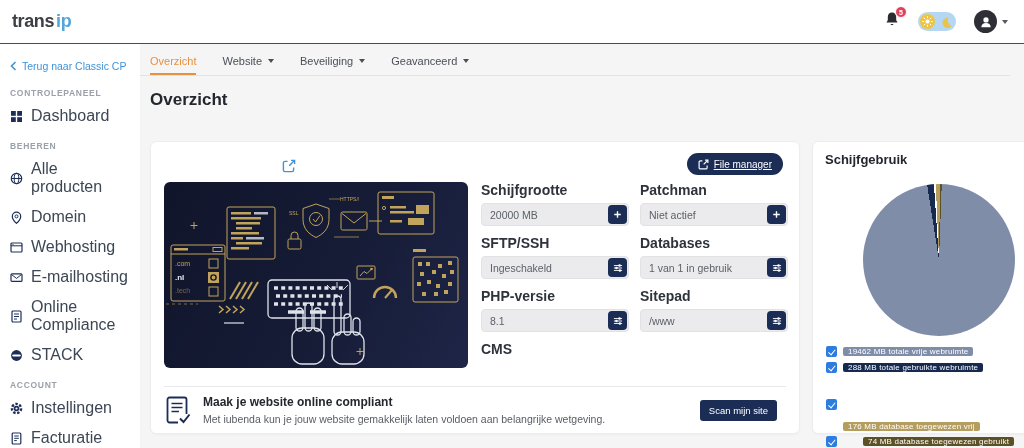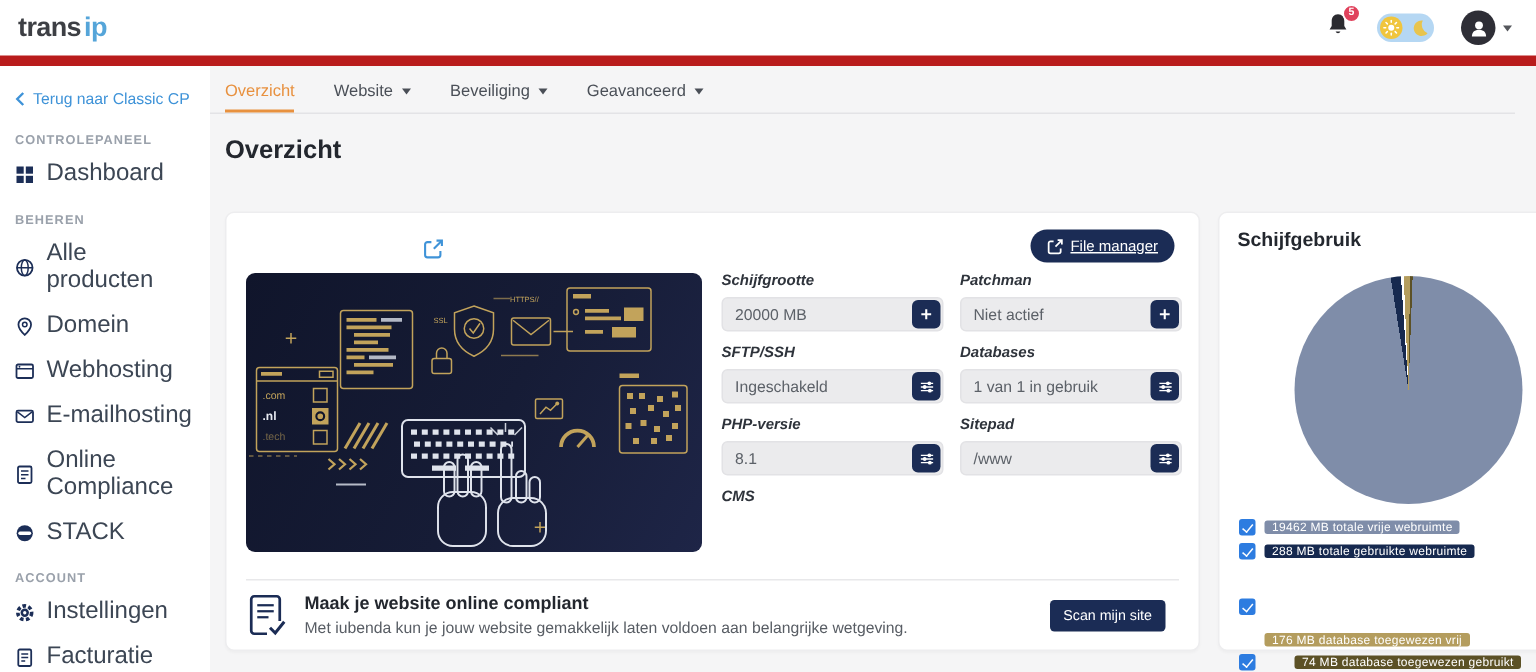--- a/index.html
+++ b/index.html
@@ -2,21 +2,21 @@
 <html><head>
 <meta charset="utf-8">
 <style>
   * { margin:0; padding:0; box-sizing:border-box; }
   html,body { width:1024px; height:448px; }
   body { font-family:"Liberation Sans", sans-serif; background:#f5f5f6; }
   #app { position:relative; width:1024px; height:448px; overflow:hidden; background:#f5f5f6; }
 
   
   .header { position:absolute; left:0; top:0; width:1024px; height:44px; background:#fff;
-            border-bottom:7px solid #b91c1c; display:flex; align-items:center;
+            border-bottom:1px solid #b91c1c; display:flex; align-items:center;
             justify-content:space-between; padding:0 16px 0 12px; z-index:10; }
   .logo { font-size:18px; font-weight:bold; letter-spacing:-0.4px; cursor:pointer; }
   .logo .p1 { color:#3d3f44; }
   .logo .p2 { color:#55a5d9; margin-left:2px; }
   .hdr-right { display:flex; align-items:center; gap:18px; }
   .bell-wrap { position:relative; cursor:pointer; }
   .badge { position:absolute; top:-5px; right:-7px; min-width:12px; height:12px; background:#e0425c;
            border:1.5px solid #fff; border-radius:50%; color:#fff; font-size:7px; font-weight:bold;
            display:flex; align-items:center; justify-content:center; padding:0 1px; }
   .theme-toggle { position:relative; width:38px; height:19px; background:#b5d7f3; border-radius:10px; cursor:pointer; }
@@ -61,21 +61,21 @@
             display:flex; align-items:center; gap:5px; cursor:pointer; font-family:inherit;text-decoration:underline; }
 
   .illustration { position:absolute; left:13px; top:40px; width:304px; height:186px;
                   border-radius:6px; background:linear-gradient(118deg,#10152b 0%,#161c36 55%,#1e2547 100%);
                   overflow:hidden; }
 
   .fieldgrid { position:absolute; left:330px; top:40px; width:307px; display:grid;
                grid-template-columns:148px 148px; column-gap:11px; }
   .fgroup { margin-bottom:9px; }
   .fgroup.full { grid-column:1 / -1; }
-  .flabel { font-size:10px; font-weight:bold; color:#2e333b; margin-bottom:5px;font-style:italic; }
+  .flabel { font-size:14px; font-weight:bold; color:#2e333b; margin-bottom:5px; }
   .fbox { position:relative; height:23px; background:#ebebed; border:1px solid #e2e2e5;
           border-radius:4px; display:flex; align-items:center; padding:0 26px 0 8px;
           font-size:10.5px; color:#5c6168; }
   .fbtn { position:absolute; right:1px; top:1px; width:19px; height:19px; background:#1b2c55;
           border:none; border-radius:4px; display:flex; align-items:center; justify-content:center;
           cursor:pointer; padding:0; }
 
   .divider { position:absolute; left:13px; right:13px; top:244px; border-top:1px solid #e8e8ea; }
   .banner-icon { position:absolute; left:15px; top:254px; }
   .banner-text { position:absolute; left:52px; top:253px; width:440px; }

